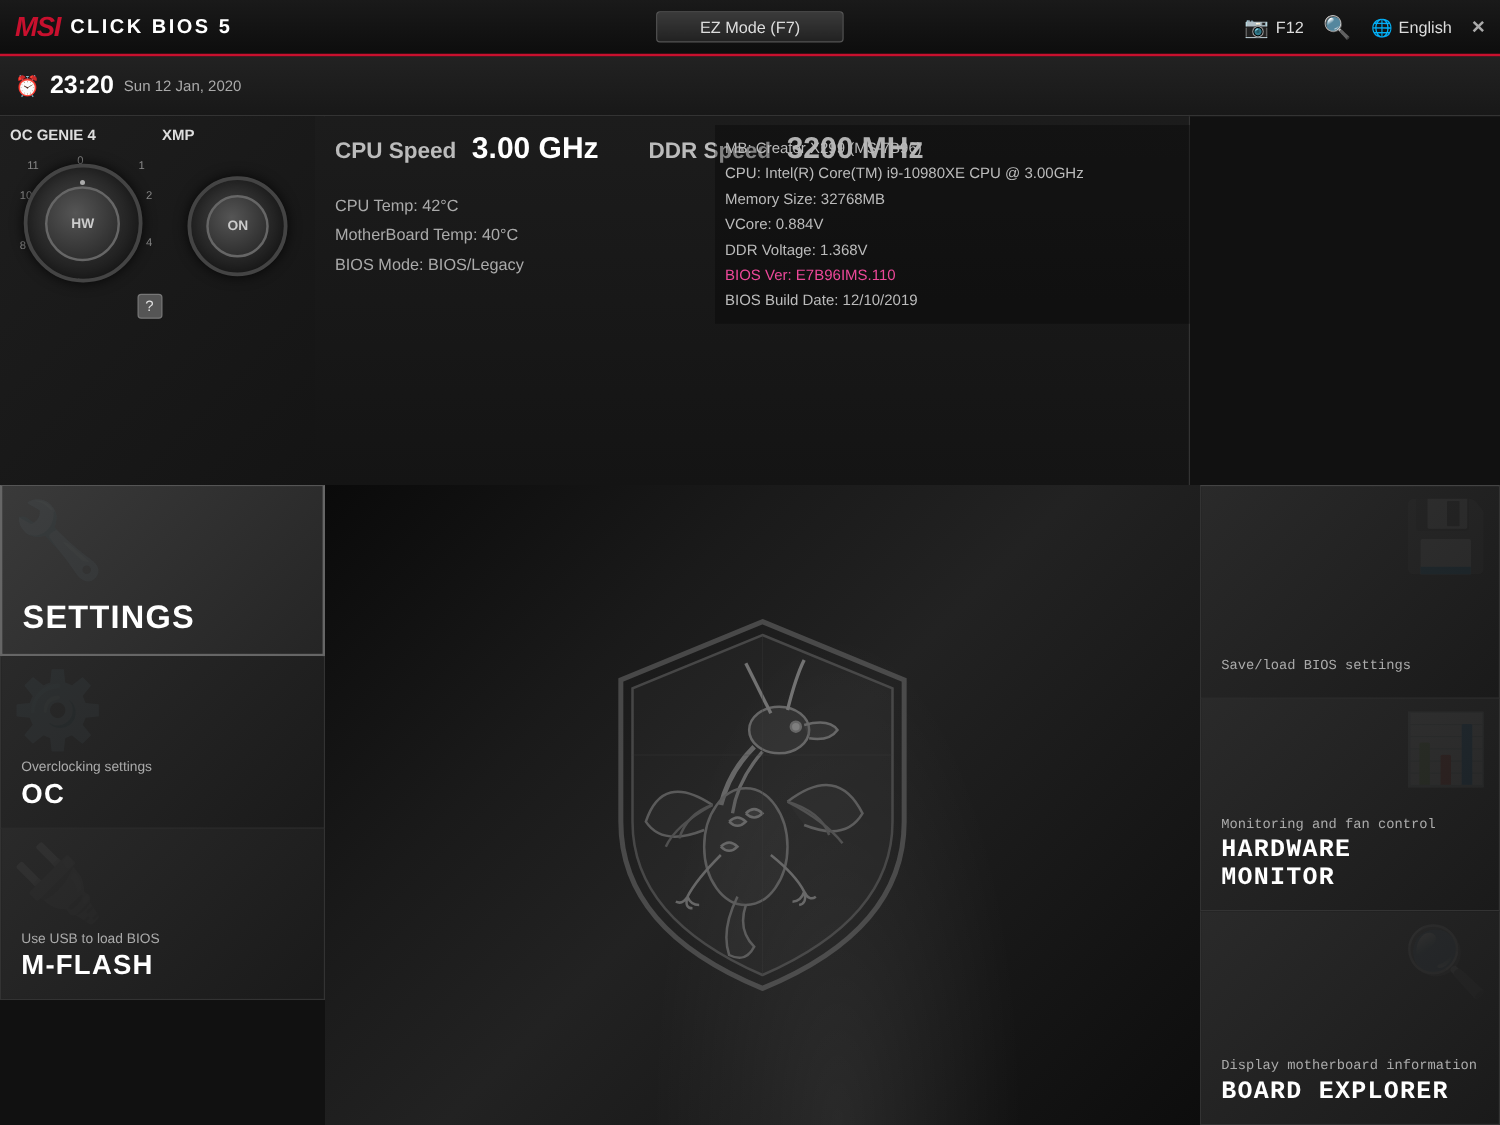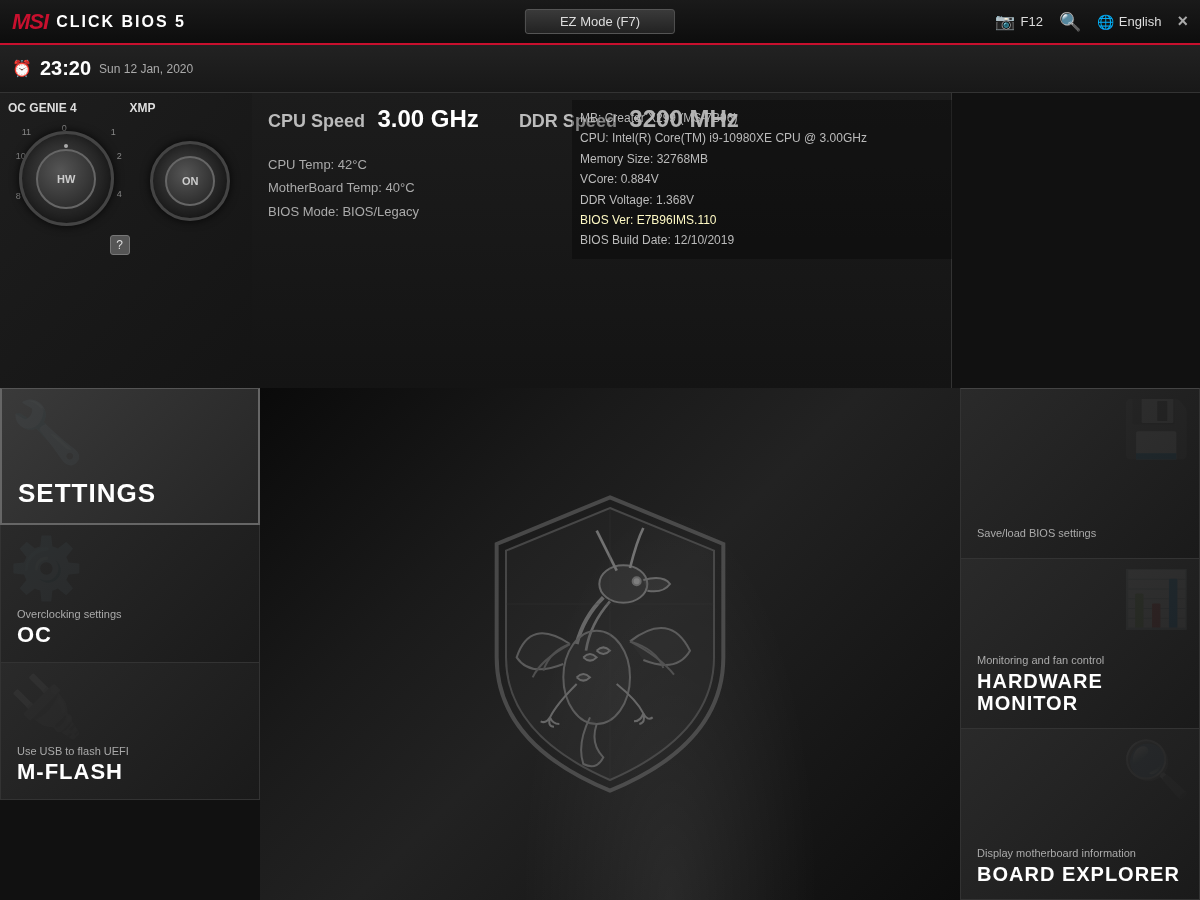--- a/index.html
+++ b/index.html
@@ -251,21 +251,21 @@
       top: 100px;
       right: 248px;
       width: 380px;
       background: rgba(0,0,0,0.3);
       padding: 8px;
       color: #bbb;
       font-size: 12px;
       line-height: 1.7;
     }
     .info-highlight {
-      color: #fef9c3;
+      color: #ec4899;
     }
     #boot-priority-section {
       position: absolute;
       bottom: 10px;
       left: 276px;
       right: 248px;
     }
     #boot-label {
       color: #e8c060;
       font-size: 13px;
@@ -389,20 +389,21 @@
 
     
     #right-panel {
       position: absolute;
       top: 388px;
       right: 0;
       width: 240px;
       height: 512px;
       display: grid;
       grid-template-rows: 1fr 1fr 1fr;
+      font-family: Liberation Mono, monospace;
     }
     .right-tile {
       background: linear-gradient(135deg, #2a2a2a 0%, #1a1a1a 100%);
       border: 1px solid #333;
       border-top: none;
       display: flex;
       flex-direction: column;
       justify-content: flex-end;
       padding: 14px 16px;
       cursor: pointer;
@@ -596,21 +597,21 @@
   </div>
 
   <div class="nav-tile">
     <div class="nav-tile-bg-icon">⚙️</div>
     <div class="nav-tile-sublabel">Overclocking settings</div>
     <div class="nav-tile-label">OC</div>
   </div>
 
   <div class="nav-tile">
     <div class="nav-tile-bg-icon">🔌</div>
-    <div class="nav-tile-sublabel">Use USB to flash UEFI</div>
+    <div class="nav-tile-sublabel">Use USB to load BIOS</div>
     <div class="nav-tile-label">M-FLASH</div>
   </div>
 </div>
 
 <div id="center-image">
   <div id="light-beam"></div>
 
   <svg id="dragon-shield" viewBox="0 0 200 240" xmlns="http://www.w3.org/2000/svg">
 
     <path d="M100 10 L185 45 L185 130 Q185 195 100 230 Q15 195 15 130 L15 45 Z" fill="none" stroke="#666" stroke-width="3" opacity="0.8"></path>

